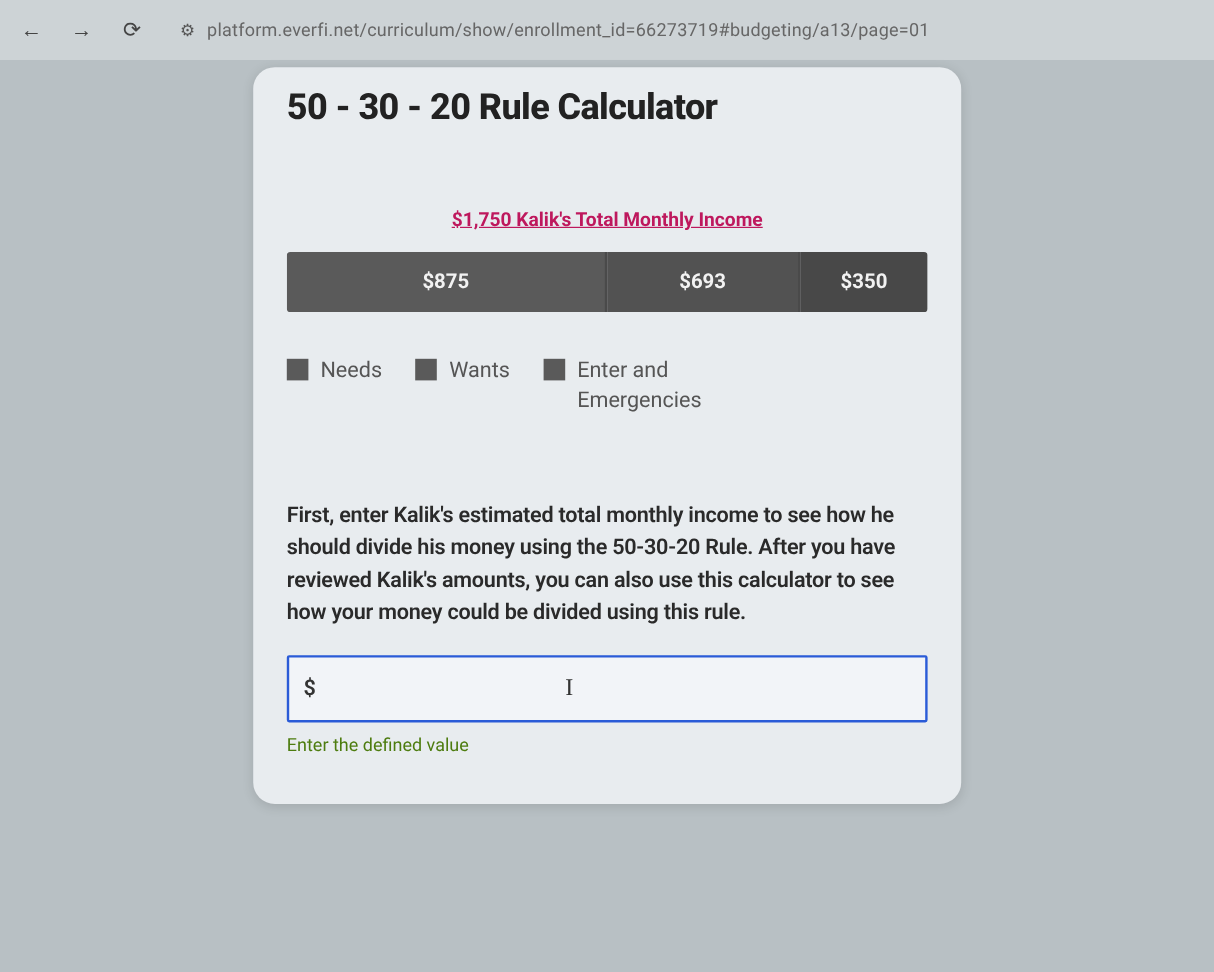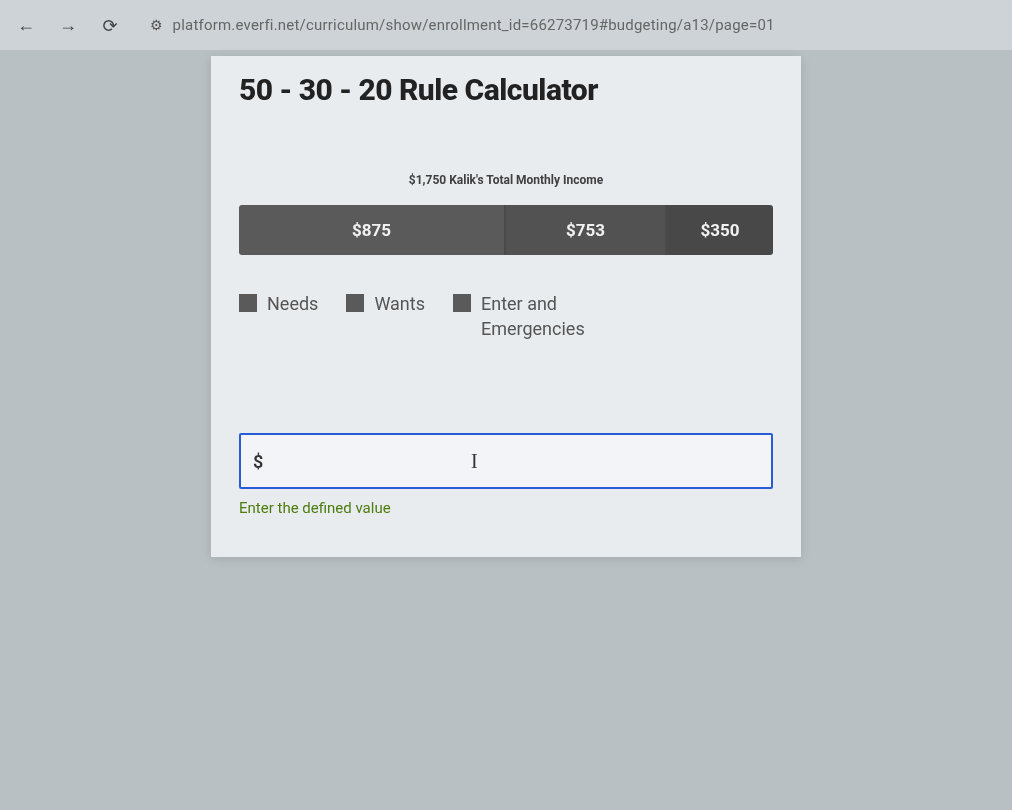--- a/index.html
+++ b/index.html
@@ -43,40 +43,41 @@
       letter-spacing: 0.2px;
     }
     .page-wrap {
       display: flex;
       justify-content: center;
       padding-top: 6px;
     }
     .card {
       width: 590px;
       background: #e8ecef;
-      border-radius: 0;
+      border-radius: 18px;
       box-shadow: 0 2px 10px rgba(0,0,0,0.12);
       padding: 12px 0 40px 0;
     }
     .page-title {
       font-size: 30px;
       font-weight: 800;
       color: #222;
       padding: 4px 28px 16px 28px;
       letter-spacing: -0.5px;
     }
     .income-section {
       padding: 50px 28px 0 28px;
       text-align: center;
     }
     .income-label {
-      font-size: 12px;
+      font-size: 16px;
       font-weight: 700;
-      color: #404040;
+      color: #be185d;
       margin-bottom: 18px;
+      text-decoration: underline;
     }
     .stacked-bar {
       display: flex;
       width: 100%;
       height: 50px;
       border-radius: 3px;
       overflow: hidden;
       justify-content: flex-end;
     }
     .bar-seg {
@@ -196,41 +197,42 @@
 
 <div class="page-wrap">
   <div class="card">
 
     <h1 class="page-title">50 - 30 - 20 Rule Calculator</h1>
 
     <div class="income-section">
       <div class="income-label">$1,750 Kalik's Total Monthly Income</div>
       <div class="stacked-bar">
         <div class="bar-seg seg-needs">$875</div>
-        <div class="bar-seg seg-wants">$753</div>
+        <div class="bar-seg seg-wants">$693</div>
         <div class="bar-seg seg-save">$350</div>
       </div>
     </div>
 
     <div class="legend">
       <div class="legend-item">
         <span class="swatch"></span>
         <span class="legend-label">Needs</span>
       </div>
       <div class="legend-item">
         <span class="swatch"></span>
         <span class="legend-label">Wants</span>
       </div>
       <div class="legend-item sw">
         <span class="swatch"></span>
         <span class="legend-label">Enter and Emergencies</span>
       </div>
     </div>
 
     <div class="body-section">
+      <p class="instructions">First, enter Kalik's estimated total monthly income to see how he should divide his money using the 50-30-20 Rule. After you have reviewed Kalik's amounts, you can also use this calculator to see how your money could be divided using this rule.</p>
 
       <div class="input-wrap">
         <span class="dollar-sign">$</span>
         <input class="dollar-input" type="text" value="" style="">
         <span class="cursor-caret">I</span>
       </div>
       <div class="helper-text">Enter the defined value</div>
 
     </div>
 

